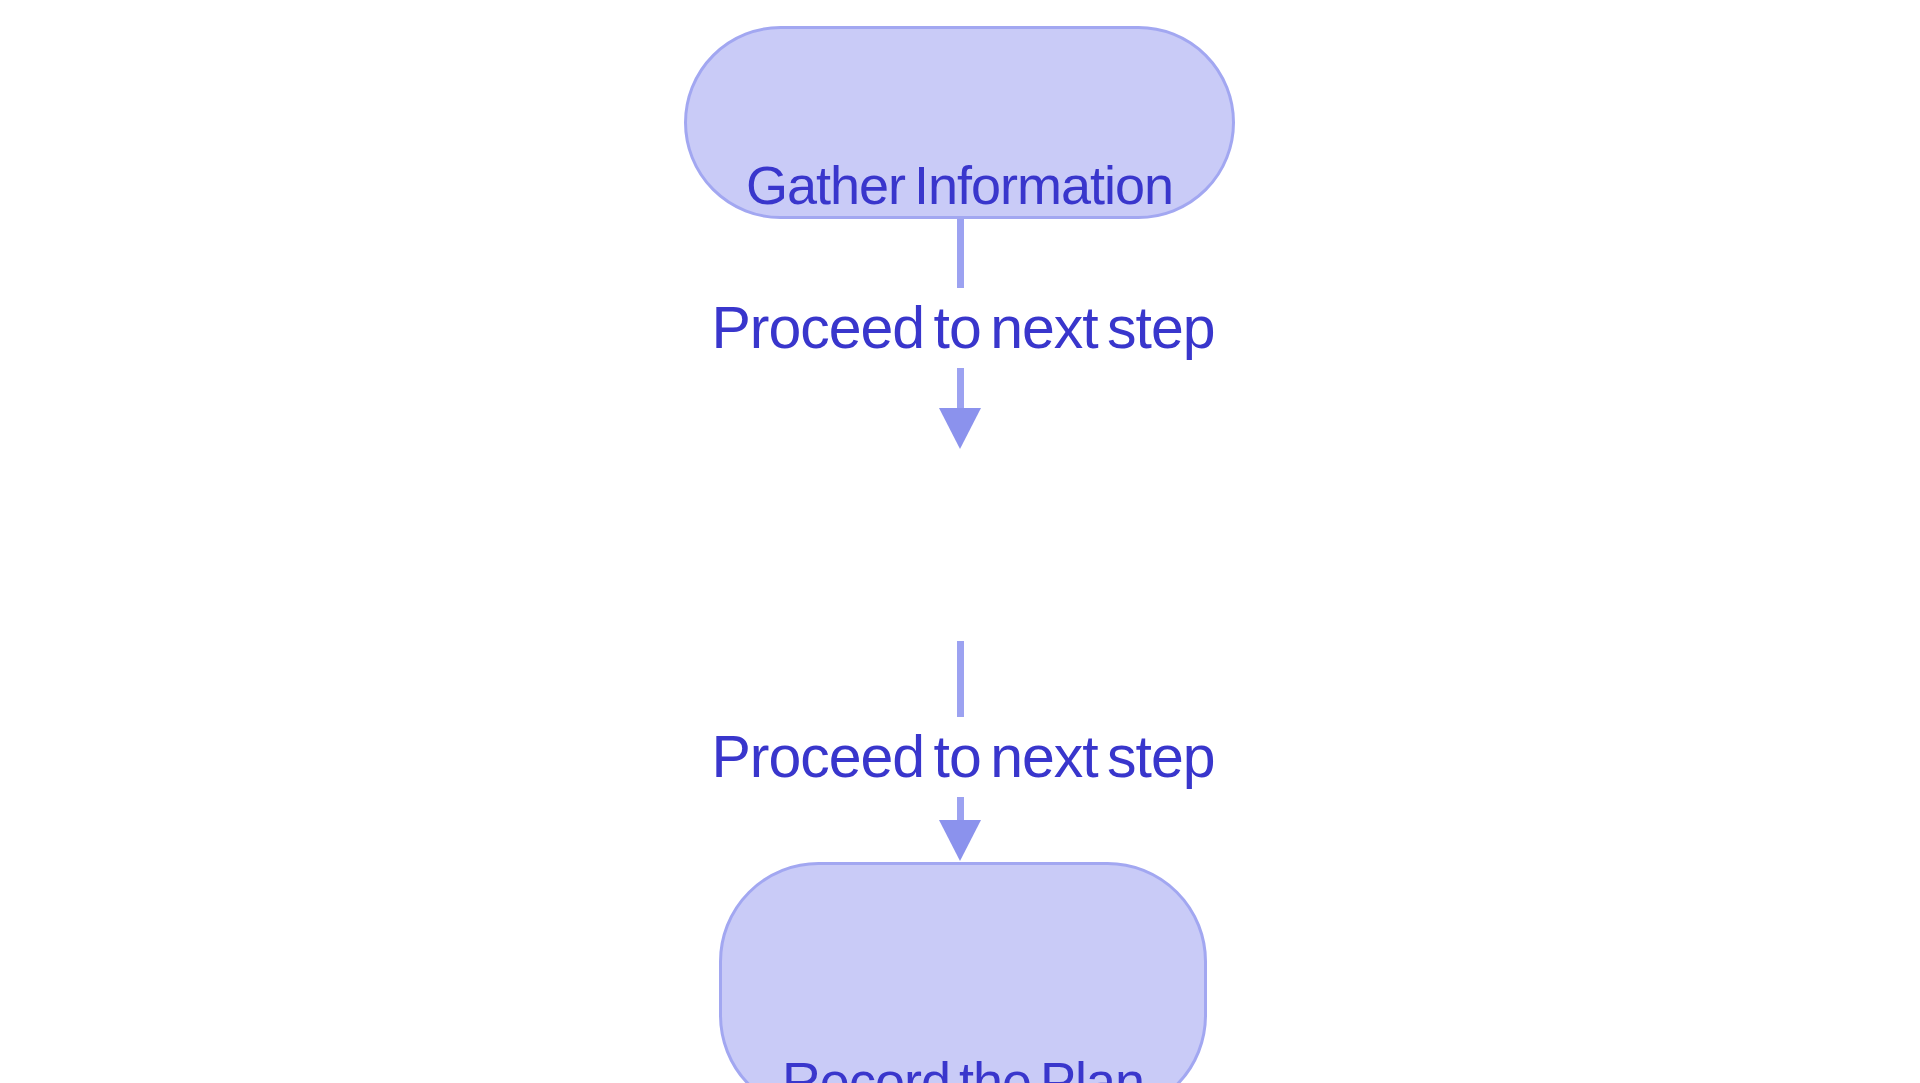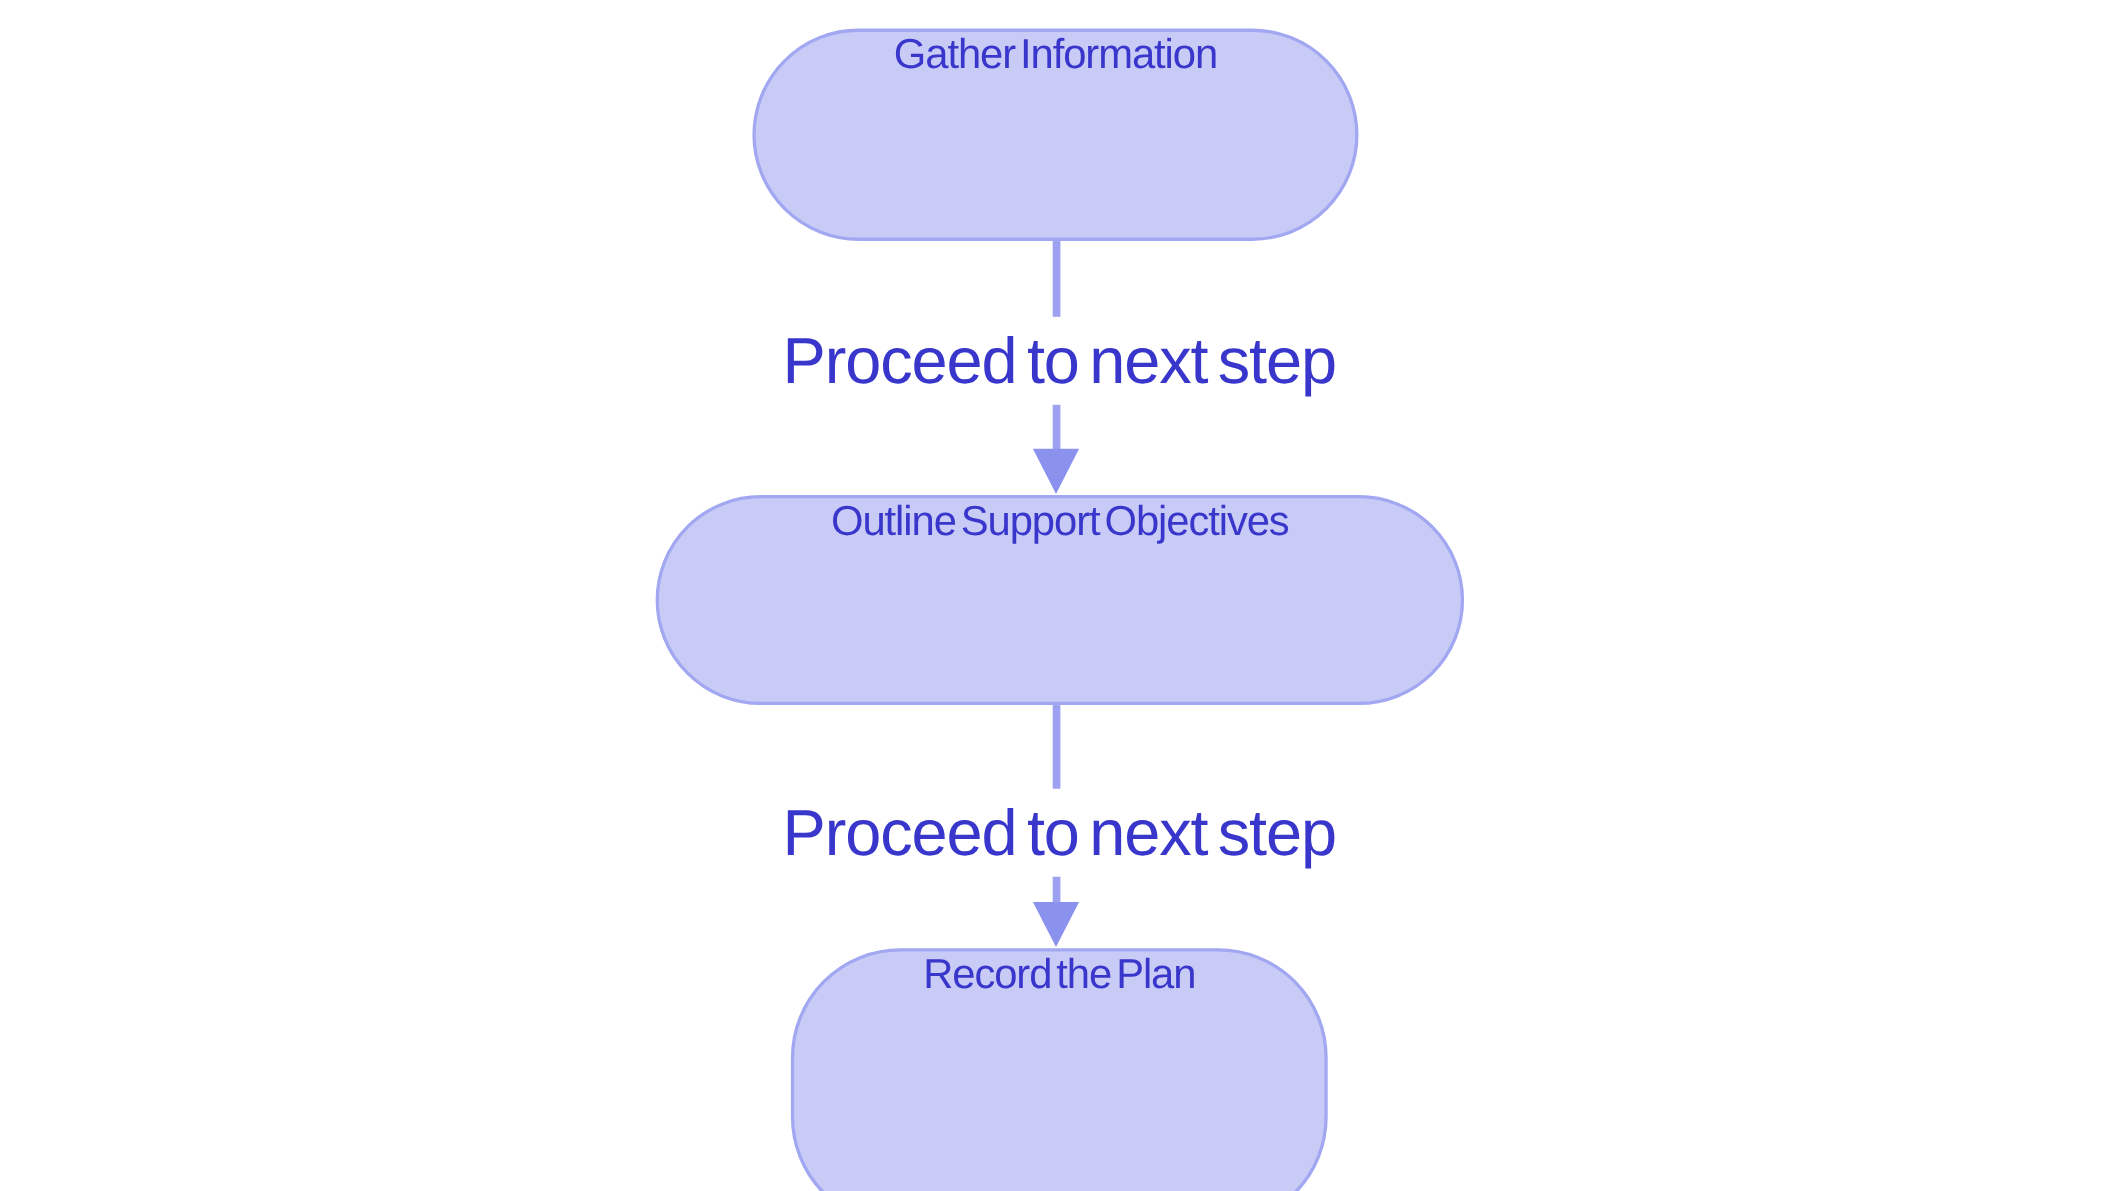--- a/index.html
+++ b/index.html
@@ -21,26 +21,26 @@
   .canvas{
     position:relative;
     width:1920px;
     height:1083px;
     background:var(--background);
     overflow:hidden;
   }
   .node{
     position:absolute;
     display:flex;
-    align-items:flex-start;
+    align-items:flex-end;
     justify-content:center;
     background:var(--node-fill);
     border:3.5px solid var(--node-border);
     color:var(--node-text);
-    font-size:38px;
+    font-size:54px;
     letter-spacing:-1px;
     word-spacing:-5px;
     text-align:center;
     z-index:2;
   }
   .node-a{left:684px;top:26px;width:551px;height:193px;border-radius:96.5px;}
   .node-b{left:596px;top:450px;width:735px;height:191px;border-radius:95.5px;}
   .node-c{left:719px;top:862px;width:488px;height:253px;border-radius:99.5px;}
   .edge-line{
     position:absolute;
@@ -81,23 +81,20 @@
 <div class="canvas">
 
   <div class="node node-a">
     <span>Gather Information</span>
   </div>
 
   <div class="edge-line line-1"></div>
   <div class="arrowhead arrow-1"></div>
   <div class="edge-label label-1">Proceed to next step</div>
 
-  <div class="node node-b">
-    <span>Outline Support Objectives</span>
-  </div>
 
   <div class="edge-line line-2"></div>
   <div class="arrowhead arrow-2"></div>
   <div class="edge-label label-2">Proceed to next step</div>
 
   <div class="node node-c">
     <span>Record the Plan</span>
   </div>
 
 </div>

